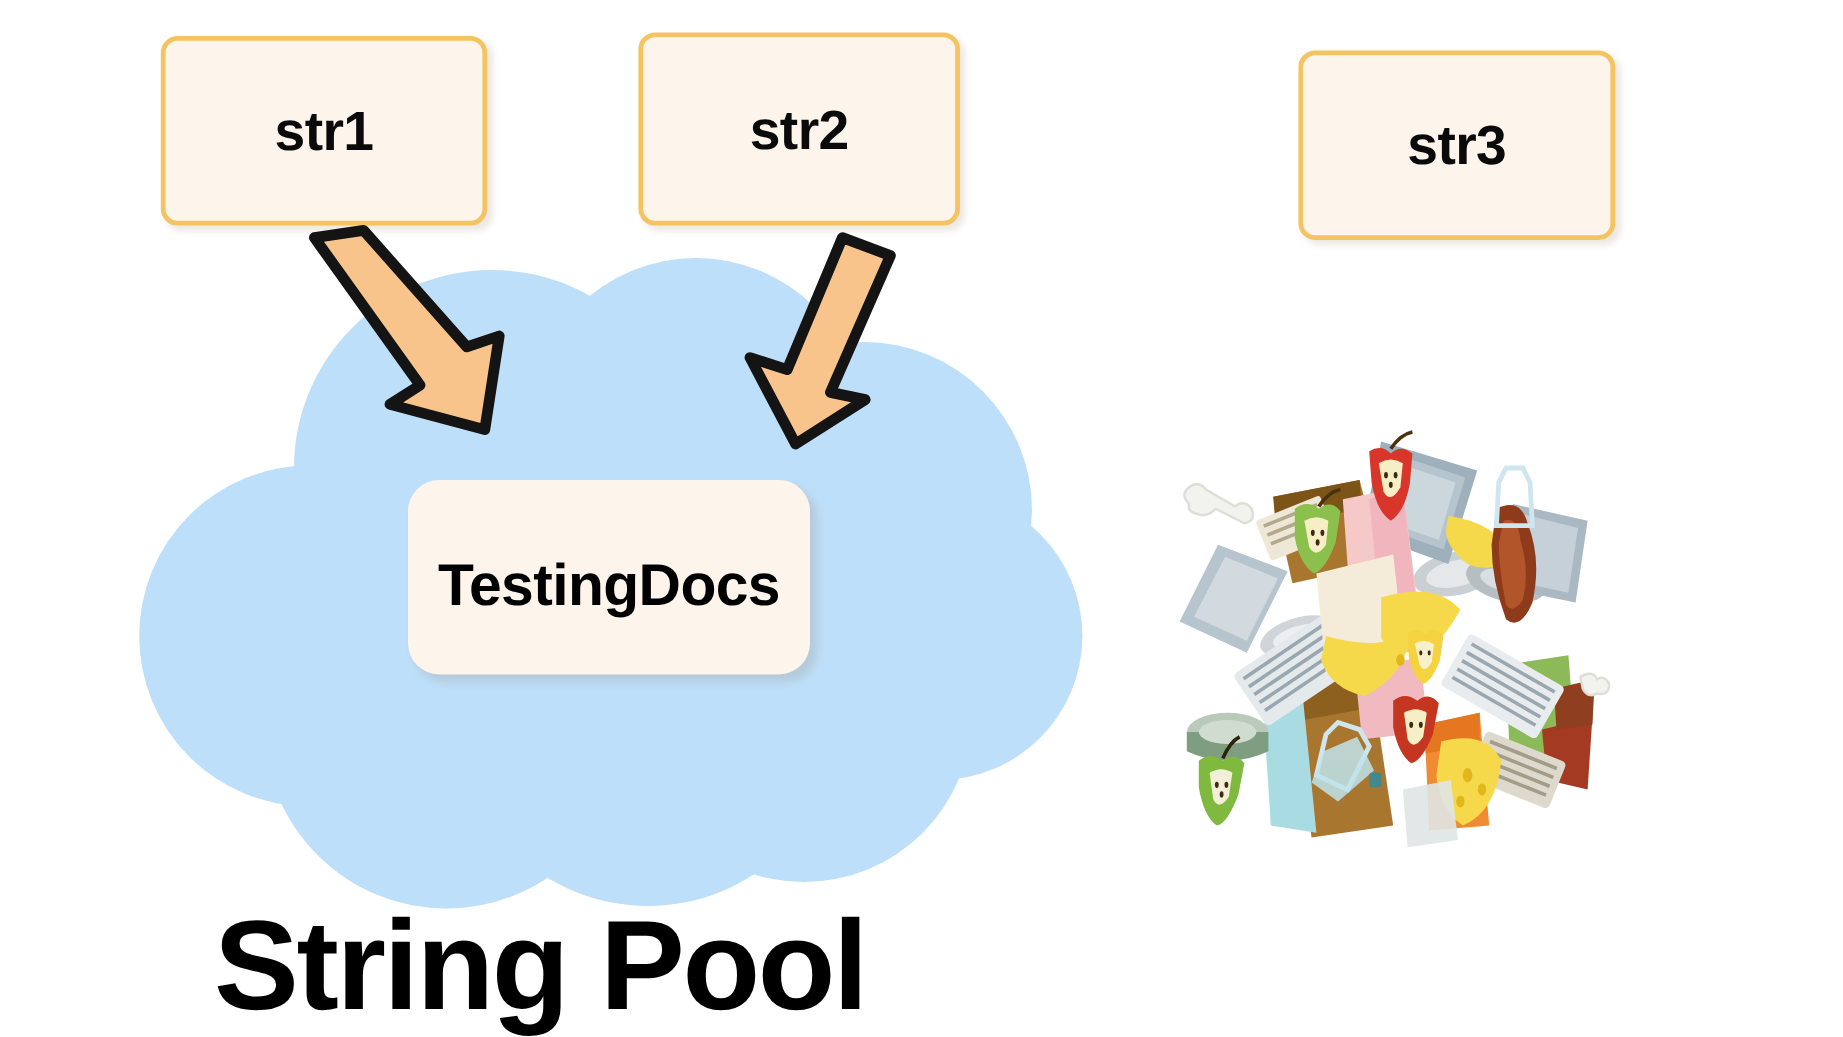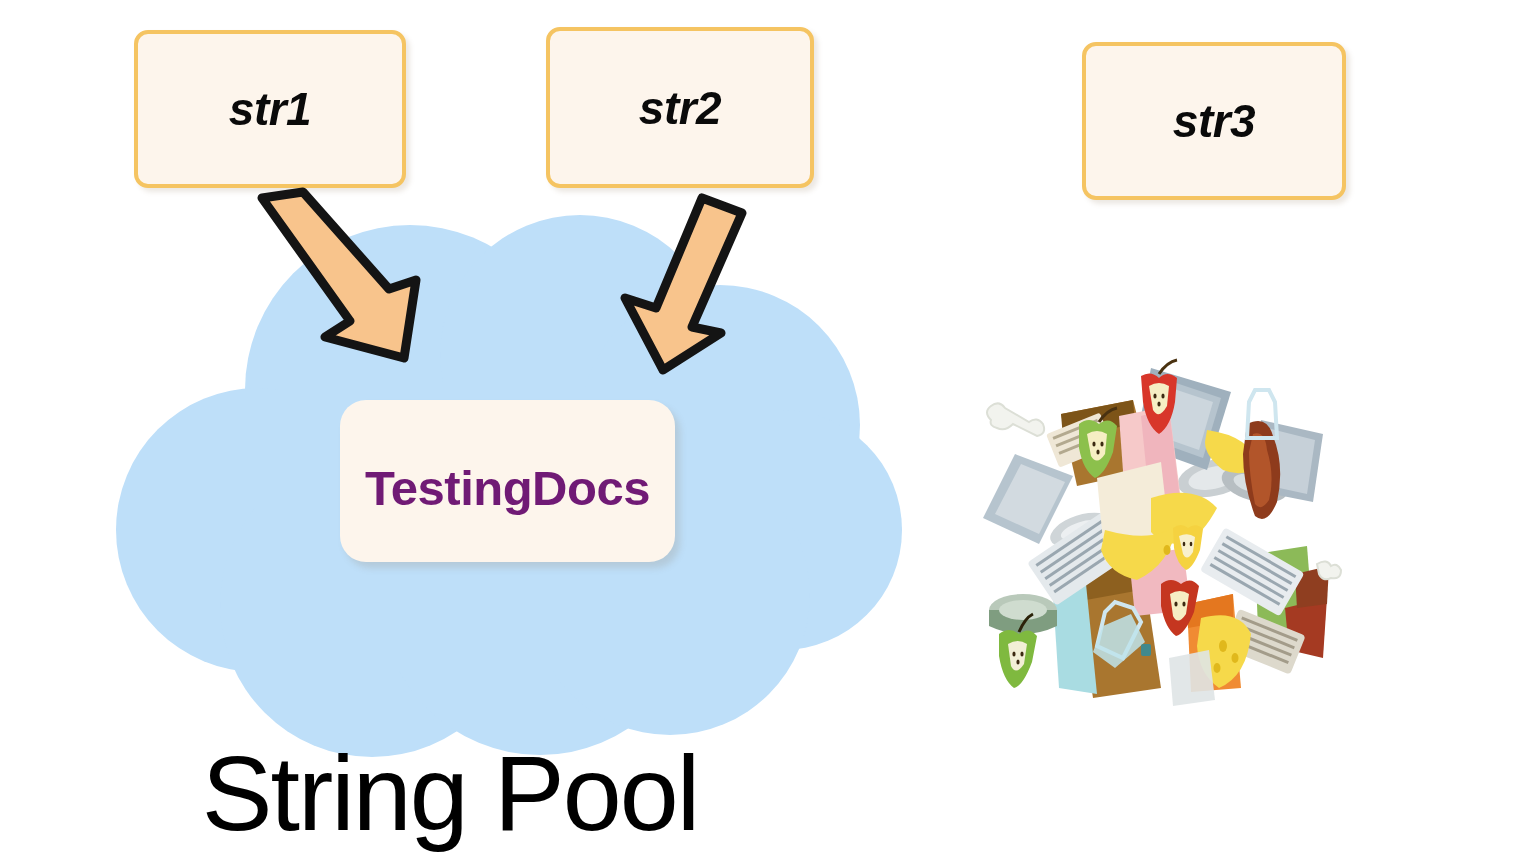--- a/index.html
+++ b/index.html
@@ -28,32 +28,31 @@
   .var-box {
     position: absolute;
     background: #fdf5ec;
     border: 4px solid #f5c462;
     border-radius: 14px;
     box-sizing: border-box;
     display: flex;
     align-items: center;
     justify-content: center;
     box-shadow: 4px 4px 5px rgba(150, 130, 100, 0.18);
-    font-style: italic;
   }
   .var-box .var-label {
     font-size: 46px;
     font-weight: bold;
     color: #0a0a0a;
     letter-spacing: -0.5px;
     line-height: 1;
   }
 
   #box-str1 { left: 134px; top: 30px;  width: 272px; height: 158px; }
-  #box-str2 { left: 546px; top: 27px;  width: 268px; height: 161px; }
+  #box-str2 { left: 532px; top: 27px;  width: 268px; height: 161px; }
   #box-str3 { left: 1082px; top: 42px; width: 264px; height: 158px; }
 
   
   #cloud-wrap {
     position: absolute;
     left: 110px;
     top: 200px;
     width: 800px;
     height: 560px;
   }
@@ -69,21 +68,21 @@
     background: #fdf5ec;
     border-radius: 26px;
     display: flex;
     align-items: center;
     justify-content: center;
     box-shadow: 5px 6px 7px rgba(140, 120, 95, 0.2);
   }
   #pool-entry .entry-label {
     font-size: 49px;
     font-weight: bold;
-    color: #701a75;
+    color: #000000;
     letter-spacing: -0.5px;
     line-height: 1;
     margin-top: 14px;
   }
 
   
   .arrow-layer {
     position: absolute;
     left: 0;
     top: 0;
@@ -98,24 +97,25 @@
     left: 955px;
     top: 358px;
     width: 400px;
     height: 352px;
   }
   #heap-wrap svg { display: block; width: 100%; height: 100%; }
 
   
   .caption {
     position: absolute;
-    font-weight: normal;
+    font-weight: bold;
     color: #000000;
     line-height: 1;
     white-space: nowrap;
+    margin-top: 12px;
   }
   #caption-pool {
     left: 0;
     top: 740px;
     width: 900px;
     text-align: center;
     font-size: 106px;
     letter-spacing: -2px;
   }
   #caption-heap {

